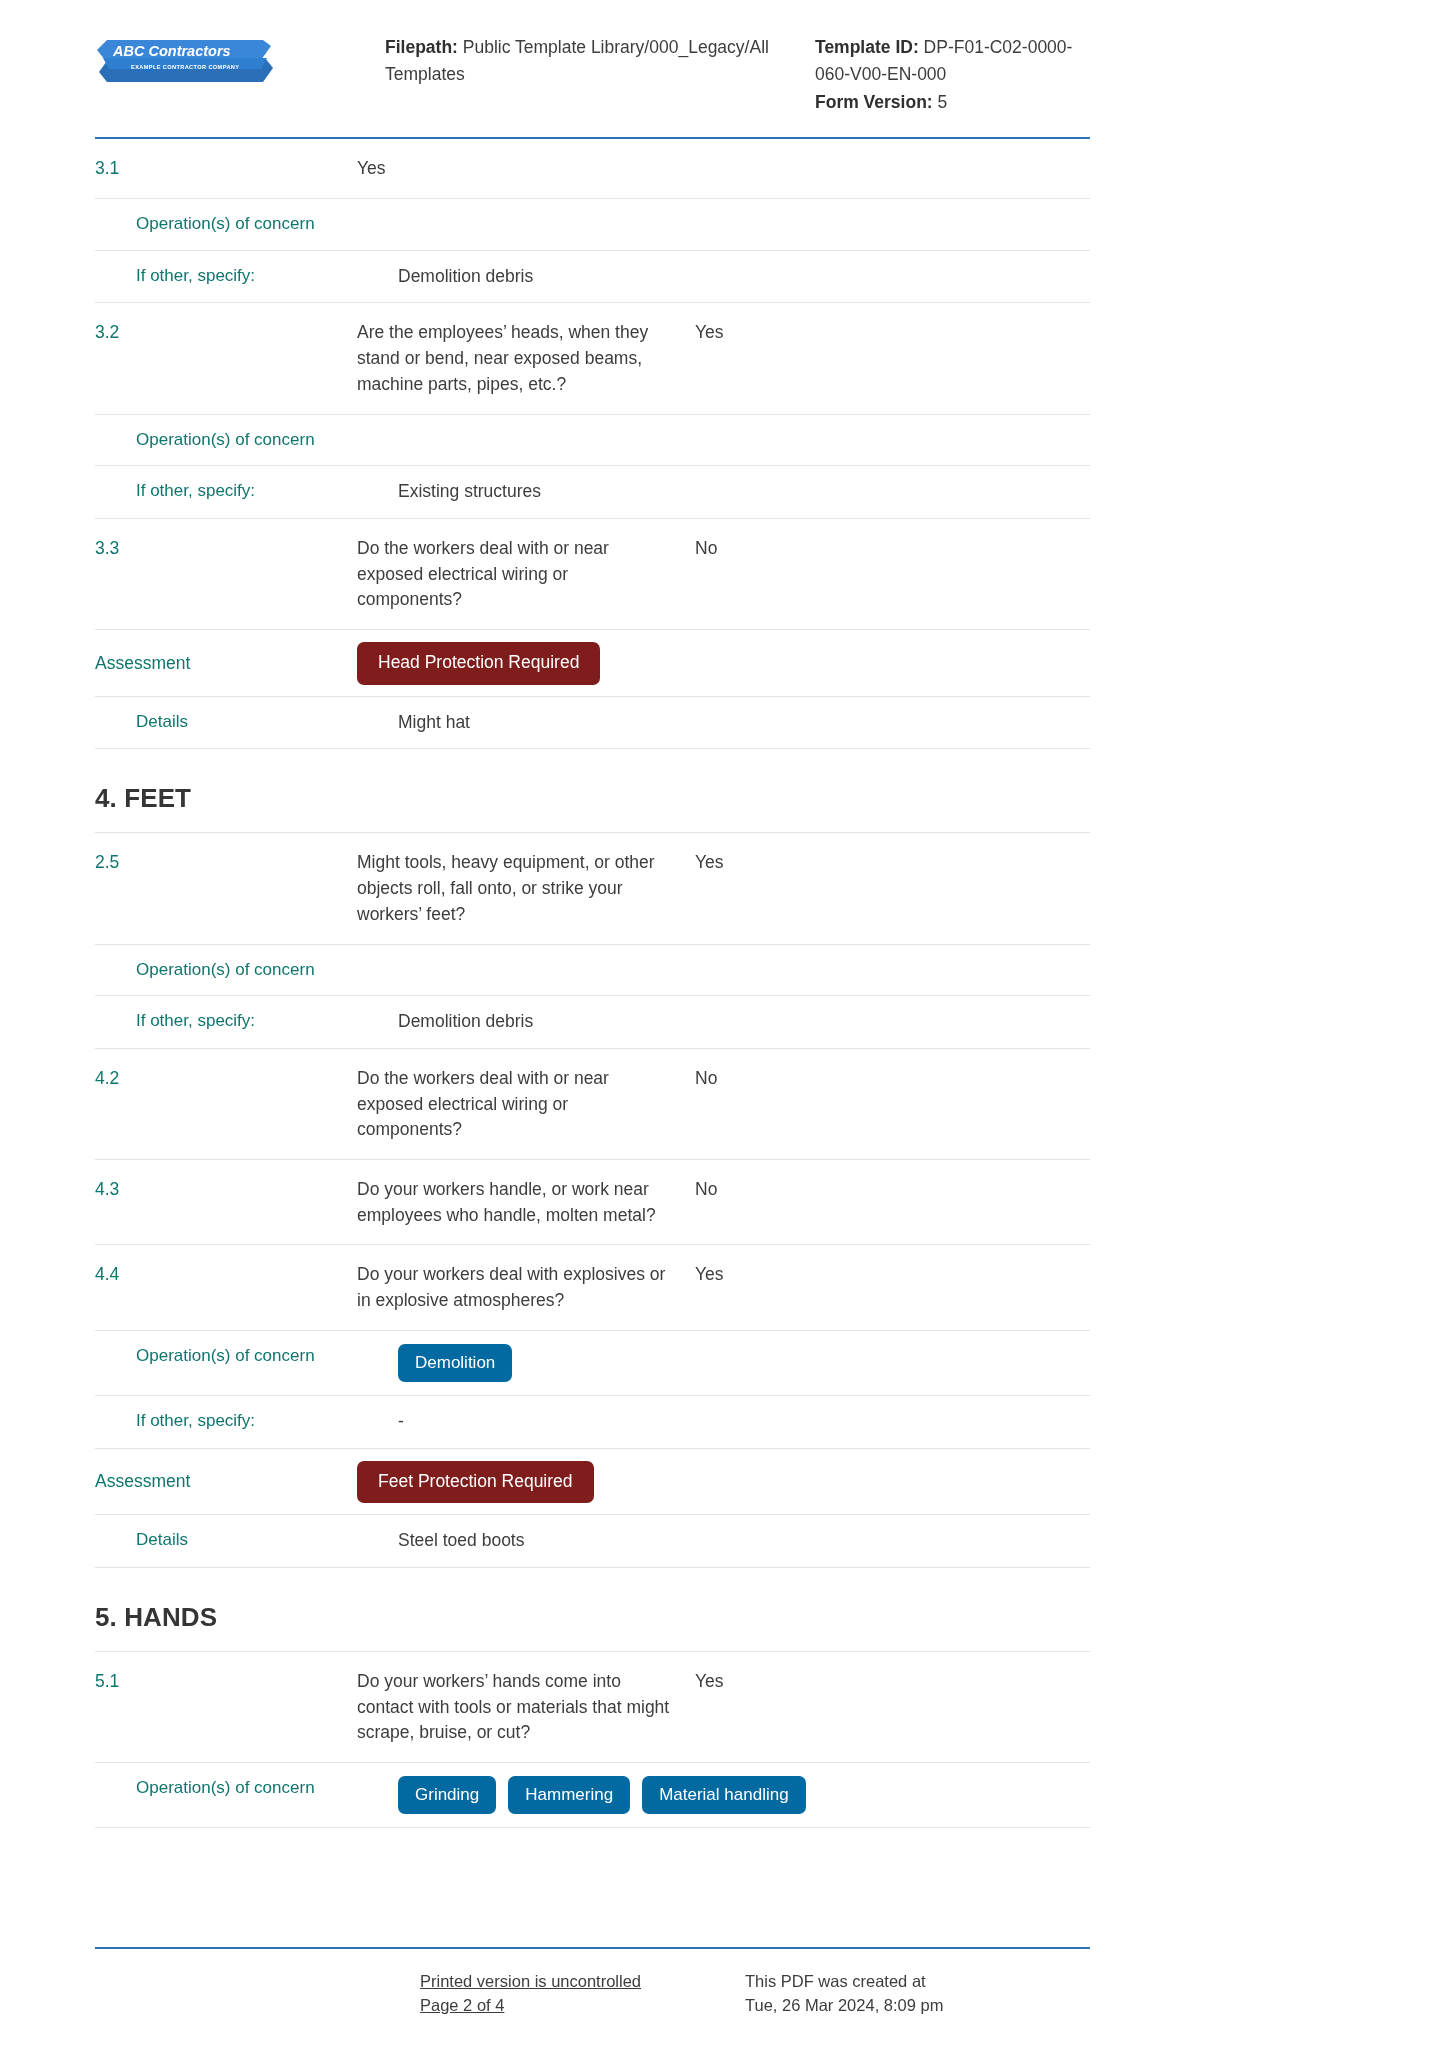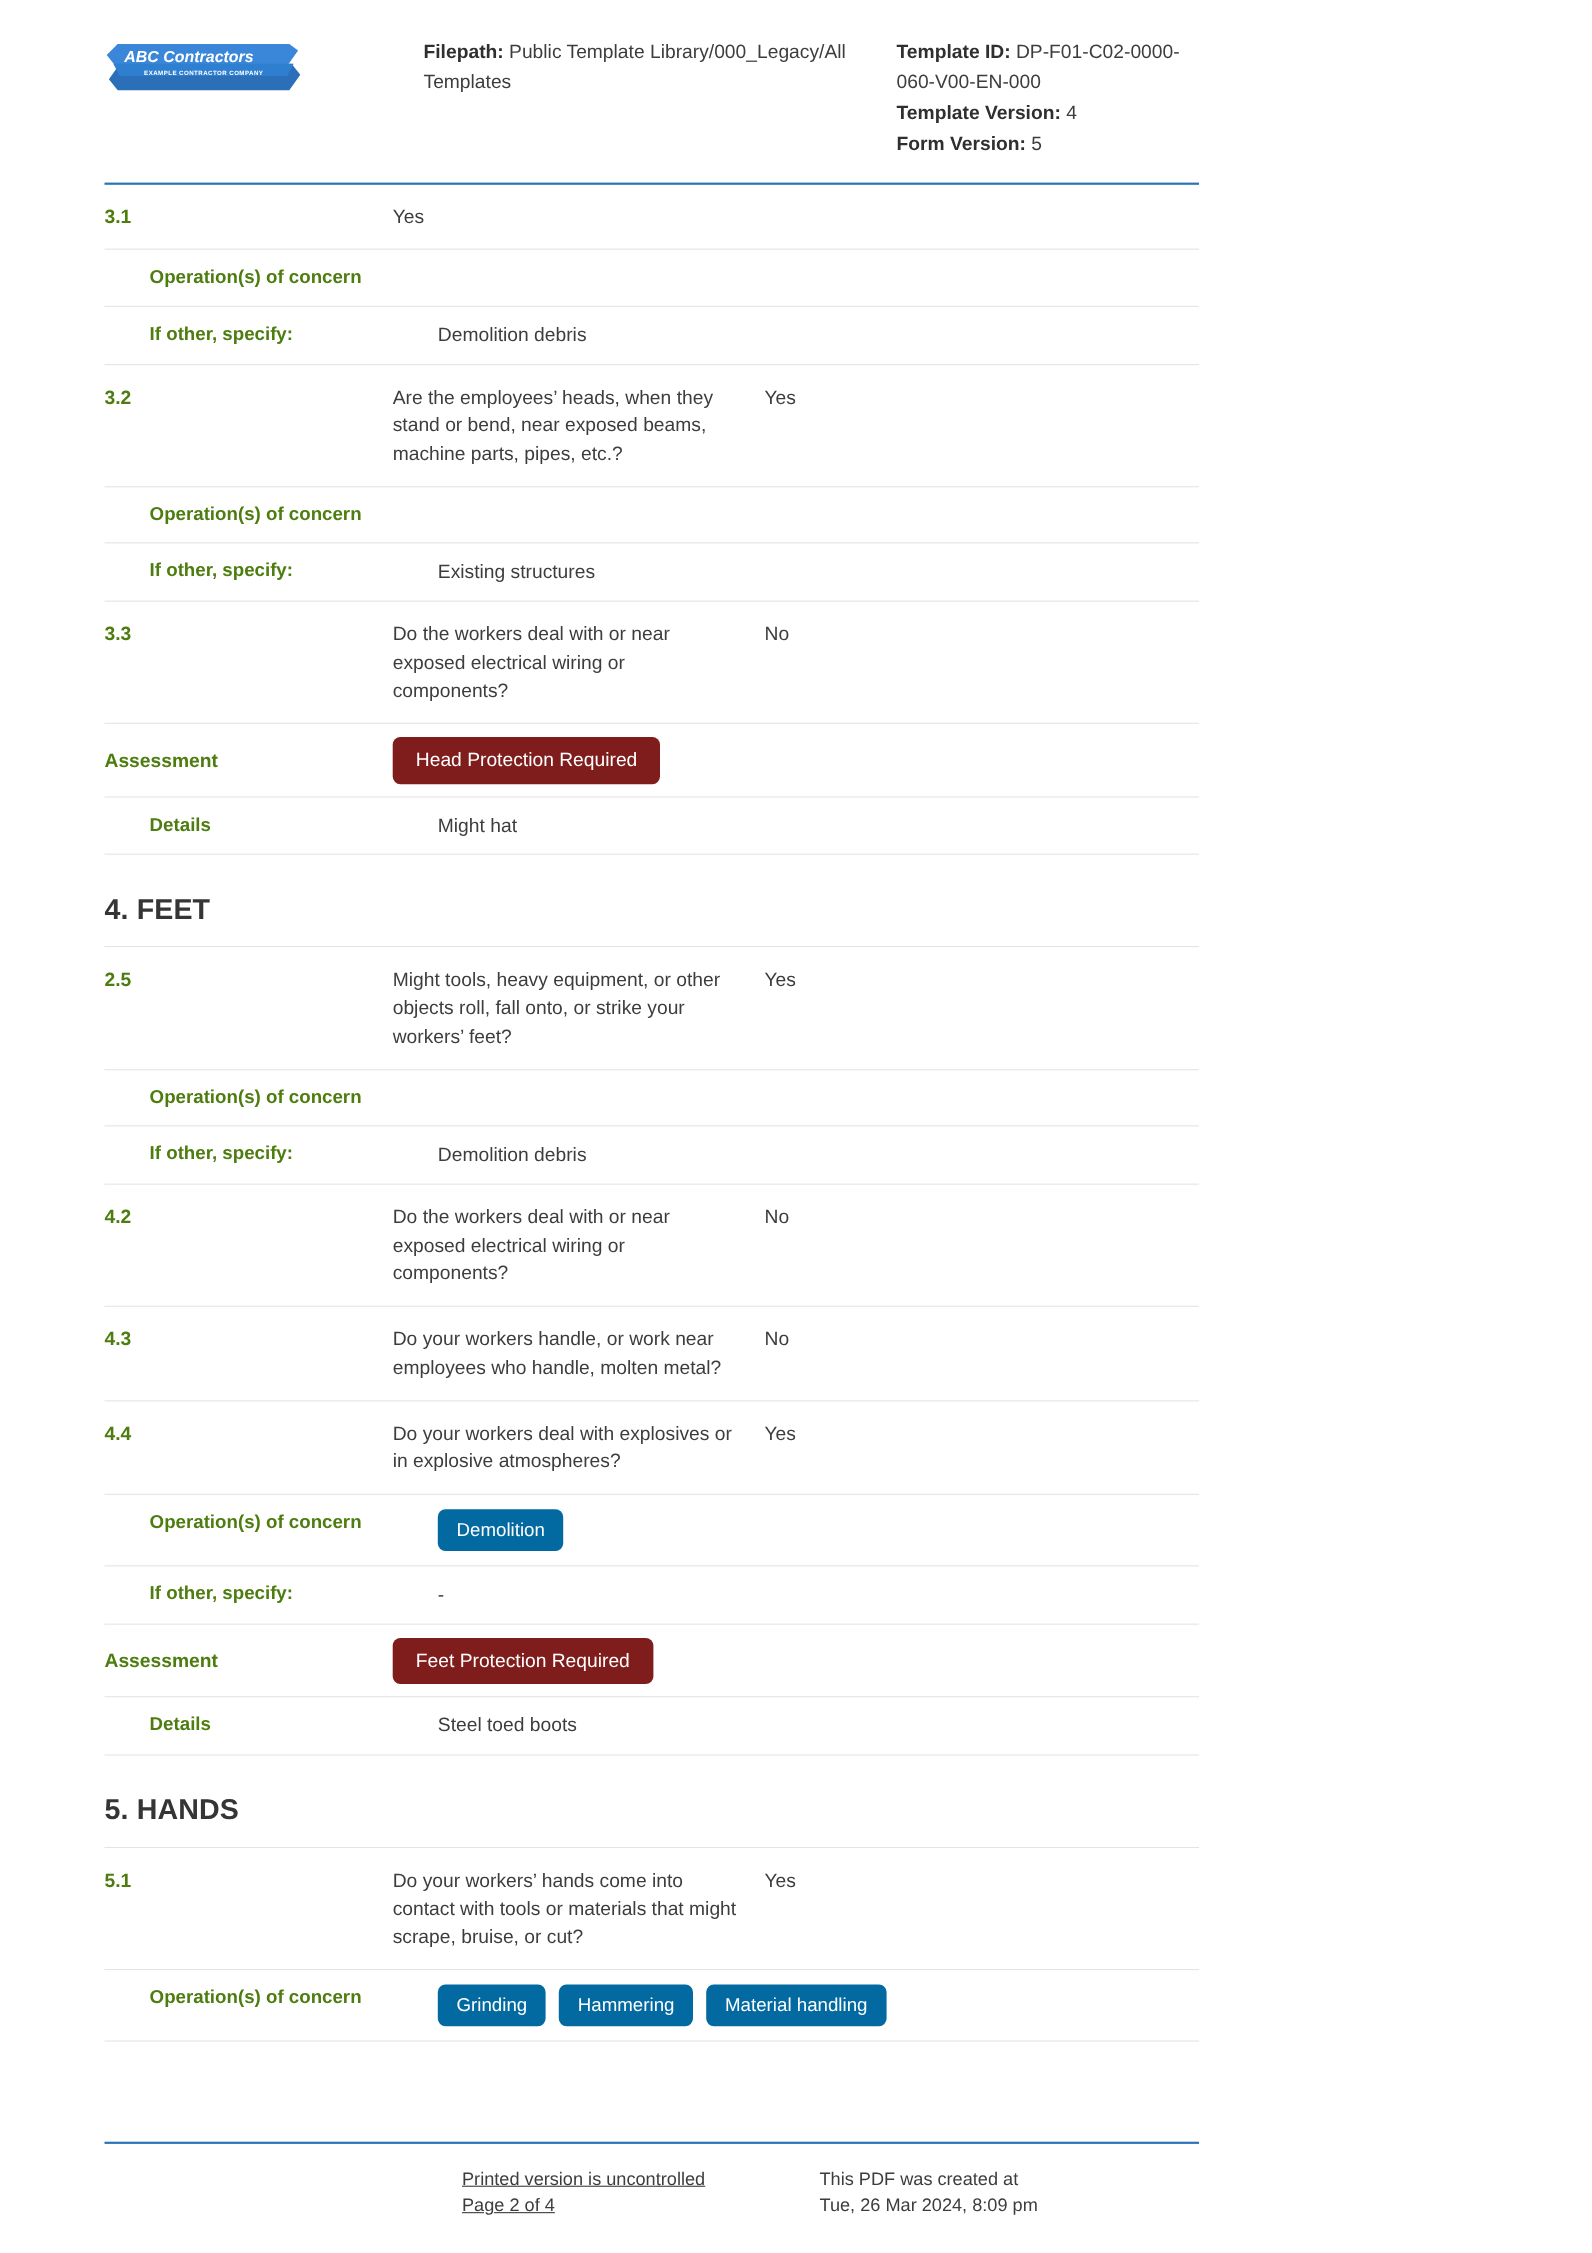--- a/index.html
+++ b/index.html
@@ -64,22 +64,22 @@
     border-bottom: 1px solid #e4e4e4;
     min-height: 46px;
     padding: 17px 0 16px 0;
     box-sizing: border-box;
   }
   .row.tight { padding: 13px 0 13px 0; }
 
   .c-num {
     flex: 0 0 262px;
     font-size: 17.5px;
-    font-weight: bold;
-    color: #4d7c0f;
+    font-weight: normal;
+    color: #0f766e;
     line-height: 1.45;
   }
   .c-num.indent { padding-left: 41px; font-size: 17px; }
   .c-q {
     flex: 0 0 320px;
     font-size: 17.5px;
     line-height: 1.47;
     color: #3d3d3d;
     padding-right: 18px;
   }
@@ -167,24 +167,20 @@
         <span>Public Template Library/000_Legacy/All Templates</span>
       </div>
     </div>
 
     <div class="meta-col ids">
       <div class="meta-line">
         <span class="meta-k">Template ID:</span>
         <span>DP-F01-C02-0000-060-V00-EN-000</span>
       </div>
       <div class="meta-line">
-        <span class="meta-k">Template Version:</span>
-        <span>4</span>
-      </div>
-      <div class="meta-line">
         <span class="meta-k">Form Version:</span>
         <span>5</span>
       </div>
     </div>
   </div>
 
   <div class="content">
 
     <div class="row">
       <div class="c-num">3.1</div>

